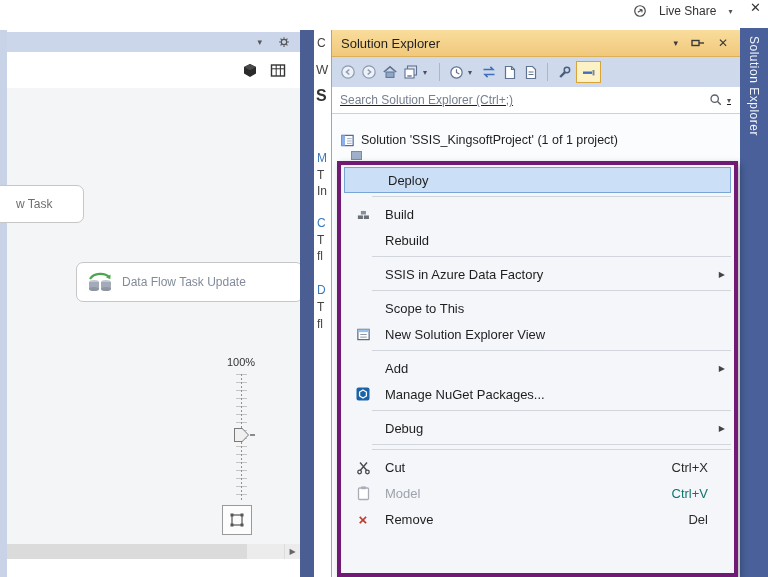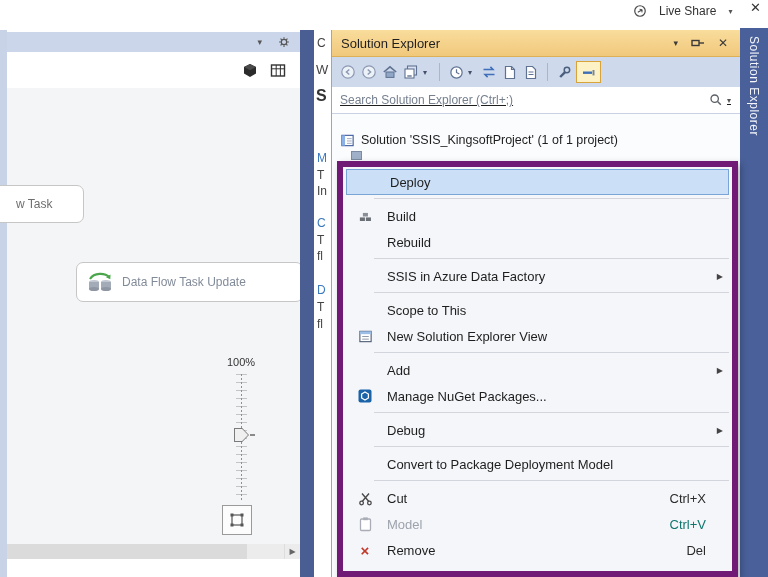--- a/index.html
+++ b/index.html
@@ -68,21 +68,21 @@
   #se-search input{border:none;outline:none;background:transparent;flex:1;padding-left:8px;
       font-family:"Liberation Sans",sans-serif;font-size:12px;color:#333;}
   #se-search input::placeholder{color:#76808F;opacity:1;}
   #se-search .sic{display:flex;align-items:center;gap:4px;padding-right:9px;}
   #se-tree{left:0;top:84px;width:100%;height:463px;background:#FBFCFE;}
   #sol-row{position:absolute;left:8px;top:16px;height:20px;display:flex;align-items:center;gap:6px;
       font-size:12.5px;color:#1E1E1E;}
   #row-sliver{position:absolute;left:19px;top:37px;width:11px;height:9px;background:#9FB0C8;border:1px solid #7C8AA2;box-sizing:border-box;}
 
   
-  #ctxmenu{left:337px;top:161px;width:401px;height:416px;background:#F5F6FA;border:6px solid #701a75;
+  #ctxmenu{left:337px;top:161px;width:401px;height:416px;background:#F5F6FA;border:4px solid #701a75;
       box-sizing:border-box;box-shadow:3px 3px 7px rgba(0,0,0,.28);overflow:hidden;padding-top:2px;z-index:50;}
   .mi{position:relative;height:26px;display:flex;align-items:center;font-size:13px;color:#1E1E1E;}
   .mi .mi-ic{flex:0 0 44px;display:flex;align-items:center;justify-content:center;}
   .mi .mi-short{margin-left:auto;padding-right:26px;font-size:13px;color:#2B2B2B;}
   .mi .mi-arrow{position:absolute;right:9px;top:50%;transform:translateY(-50%);font-size:8px;color:#444;}
   .mi.sel{background:#CBE0F7;box-shadow:inset 0 0 0 1px #78A5D6;margin:0 3px;}
   .mi.disabled{color:#9DA3AC;}
   .mi.disabled .mi-short{color:#0f766e;}
   .menu-sep{height:1px;background:#D2D5DC;margin:3px 3px 4px 31px;}
   .red-x{color:#C0392B;font-weight:bold;font-size:15px;line-height:1;}
@@ -359,24 +359,20 @@
     <div class="menu-sep"></div>
 
 
     <div class="mi">
       <span class="mi-ic"></span>
       <span>Debug</span>
       <span class="mi-arrow">▶</span>
     </div>
     <div class="menu-sep"></div>
 
-    <div class="mi">
-      <span class="mi-ic"></span>
-      <span>Convert to Package Deployment Model</span>
-    </div>
     <div class="menu-sep"></div>
 
     <div class="mi">
       <span class="mi-ic">
         <svg width="15" height="15" viewBox="0 0 15 15">
           <path d="M4 2.5 L10.8 10.5 M11 2.5 L4.2 10.5" stroke="#4A4A4A" stroke-width="1.4" fill="none"></path>
           <circle cx="3.6" cy="12" r="1.8" fill="none" stroke="#4A4A4A" stroke-width="1.3"></circle>
           <circle cx="11.4" cy="12" r="1.8" fill="none" stroke="#4A4A4A" stroke-width="1.3"></circle>
         </svg>
       </span>

